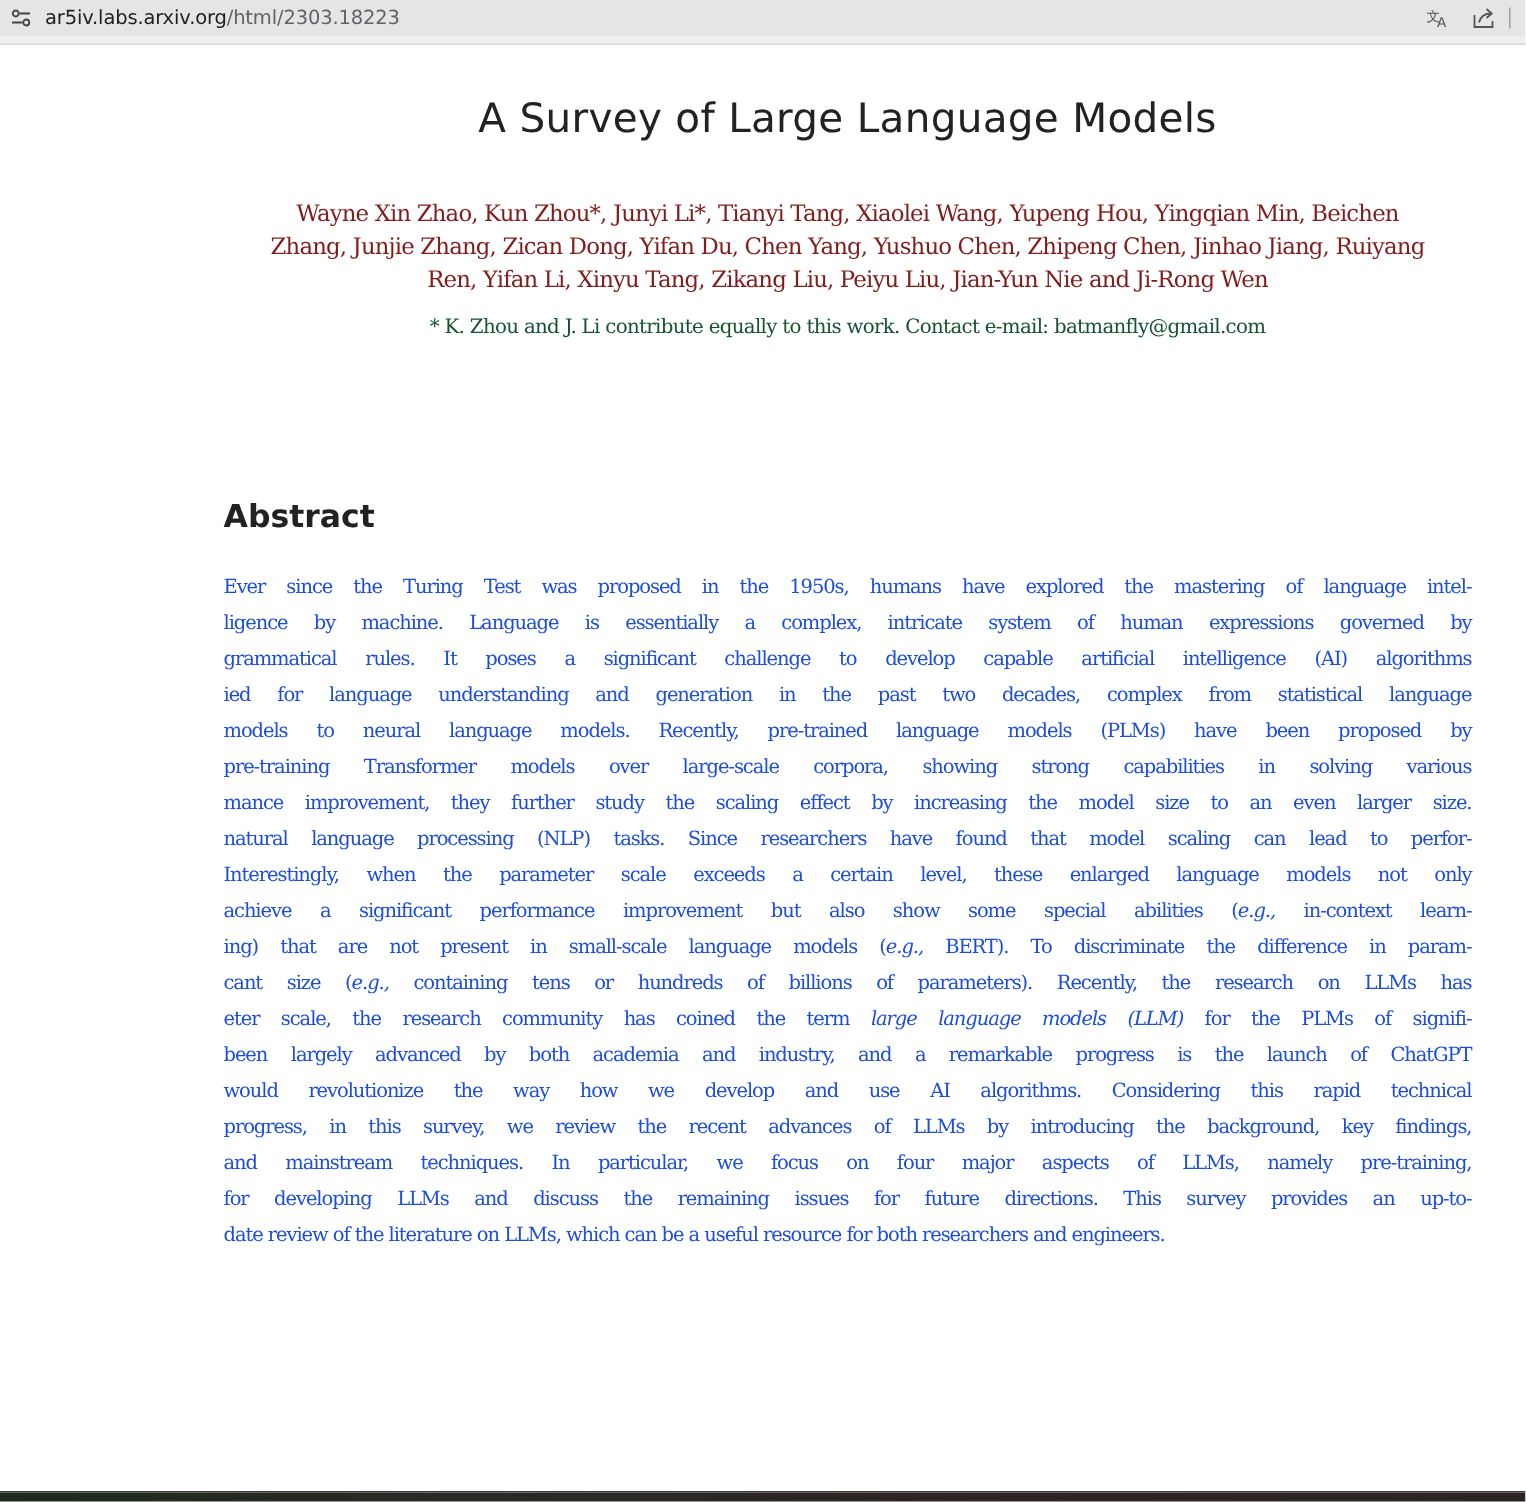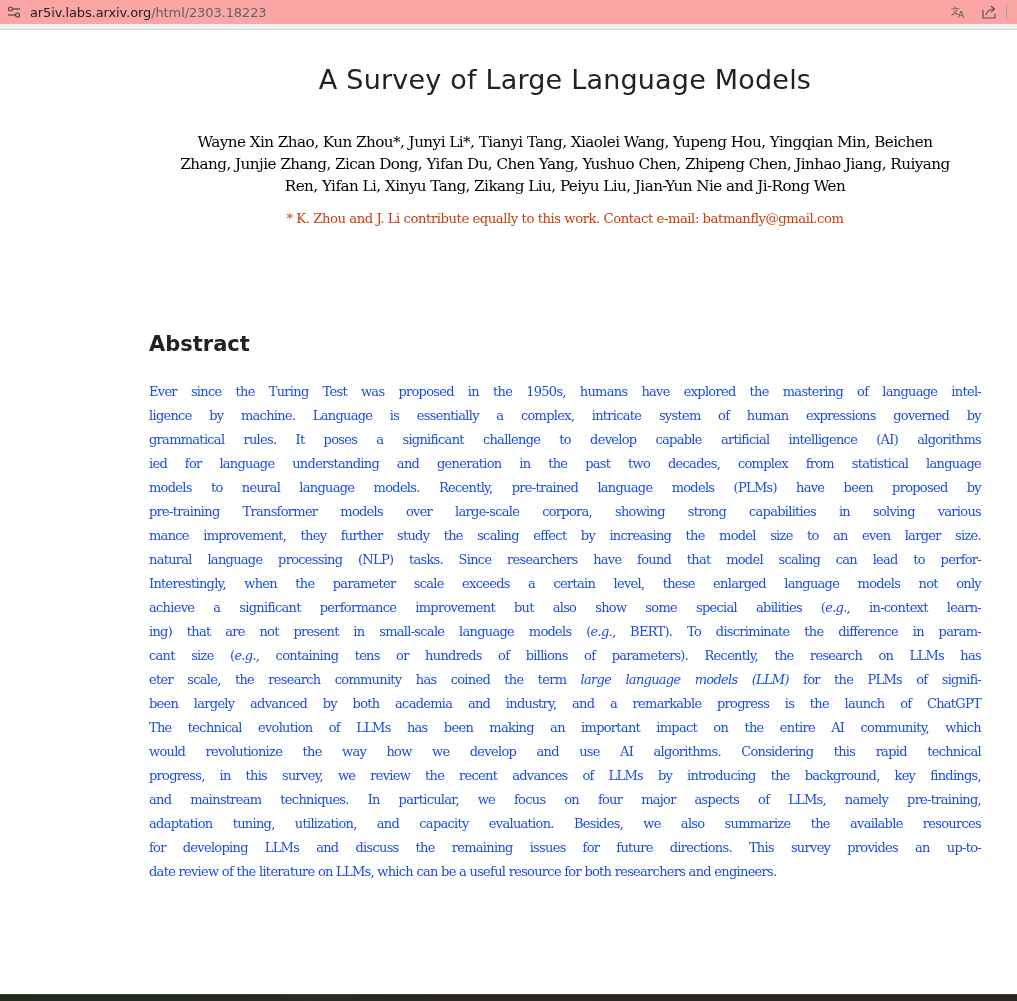--- a/index.html
+++ b/index.html
@@ -3,21 +3,21 @@
   <meta charset="utf-8">
   <style>
     html, body { margin: 0; padding: 0; }
     body {
       width: 1017px; height: 1001px; overflow: hidden;
       background: #ffffff; position: relative;
       font-family: "Liberation Sans", sans-serif;
     }
     .addressbar {
       position: absolute; left: 0; top: 0; width: 1017px; height: 24px;
-      background: #fca5a5; display: flex; align-items: center;
+      background: #e5e5e5; display: flex; align-items: center;
     }
     .site-info {
       width: 24px; height: 22px; display: flex; align-items: center; justify-content: center;
       margin-left: 2px;
     }
     .url {
       font-family: "DejaVu Sans", sans-serif; font-size: 13px; color: #1f1f1f;
       margin-left: 4px; letter-spacing: -0.1px;
     }
     .url .path { color: #5f6368; }
@@ -33,26 +33,26 @@
     .page {
       position: absolute; left: 0; top: 30px; width: 1017px; height: 965px; background: #fff;
     }
     .title {
       position: absolute; left: 0; top: 64px; width: 1130px; text-align: center;
       font-family: "DejaVu Sans", sans-serif; font-size: 27px; color: #222;
       letter-spacing: 0.2px;
     }
     .authors {
       position: absolute; left: 160px; top: 131px; width: 810px; text-align: center;
-      font-family: "DejaVu Serif", serif; font-size: 15.2px; line-height: 22px; color: #000000;
+      font-family: "DejaVu Serif", serif; font-size: 15.2px; line-height: 22px; color: #7f1d1d;
       letter-spacing: -0.55px;
     }
     .footnote {
       position: absolute; left: 160px; top: 211px; width: 810px; text-align: center;
-      font-family: "DejaVu Serif", serif; font-size: 13.2px; color: #c2410c; letter-spacing: -0.45px;
+      font-family: "DejaVu Serif", serif; font-size: 13.2px; color: #14532d; letter-spacing: -0.45px;
     }
     .abstract-heading {
       position: absolute; left: 149px; top: 332px;
       font-family: "DejaVu Sans", sans-serif; font-weight: bold; font-size: 21px; color: #222;
     }
     .abstract {
       position: absolute; left: 149px; top: 380px; width: 832px;
       font-family: "DejaVu Serif", serif; font-size: 13px; line-height: 24px; color: #1d4ed8;
       letter-spacing: -0.72px;
     }
@@ -122,22 +122,20 @@
     <span class="line"><span>models to neural language models. Recently, pre-trained language models (PLMs) have been proposed by</span></span>
     <span class="line"><span>pre-training Transformer models over large-scale corpora, showing strong capabilities in solving various</span></span>
     <span class="line"><span>mance improvement, they further study the scaling effect by increasing the model size to an even larger size.</span></span>
     <span class="line"><span>natural language processing (NLP) tasks. Since researchers have found that model scaling can lead to perfor-</span></span>
     <span class="line"><span>Interestingly, when the parameter scale exceeds a certain level, these enlarged language models not only</span></span>
     <span class="line"><span>achieve a significant performance improvement but also show some special abilities (</span><em>e.g.,</em><span> in-context learn-</span></span>
     <span class="line"><span>ing) that are not present in small-scale language models (</span><em>e.g.,</em><span> BERT). To discriminate the difference in param-</span></span>
     <span class="line"><span>cant size (</span><em>e.g.,</em><span> containing tens or hundreds of billions of parameters). Recently, the research on LLMs has</span></span>
     <span class="line"><span>eter scale, the research community has coined the term </span><em>large language models (LLM)</em><span> for the PLMs of signifi-</span></span>
     <span class="line"><span>been largely advanced by both academia and industry, and a remarkable progress is the launch of ChatGPT</span></span>
-    <span class="line"><span>The technical evolution of LLMs has been making an important impact on the entire AI community, which</span></span>
     <span class="line"><span>would revolutionize the way how we develop and use AI algorithms. Considering this rapid technical</span></span>
     <span class="line"><span>progress, in this survey, we review the recent advances of LLMs by introducing the background, key findings,</span></span>
     <span class="line"><span>and mainstream techniques. In particular, we focus on four major aspects of LLMs, namely pre-training,</span></span>
-    <span class="line"><span>adaptation tuning, utilization, and capacity evaluation. Besides, we also summarize the available resources</span></span>
     <span class="line"><span>for developing LLMs and discuss the remaining issues for future directions. This survey provides an up-to-</span></span>
     <span class="line last"><span>date review of the literature on LLMs, which can be a useful resource for both researchers and engineers.</span></span>
   </div>
 
 <div class="taskbar"></div>
 
 </body></html>

